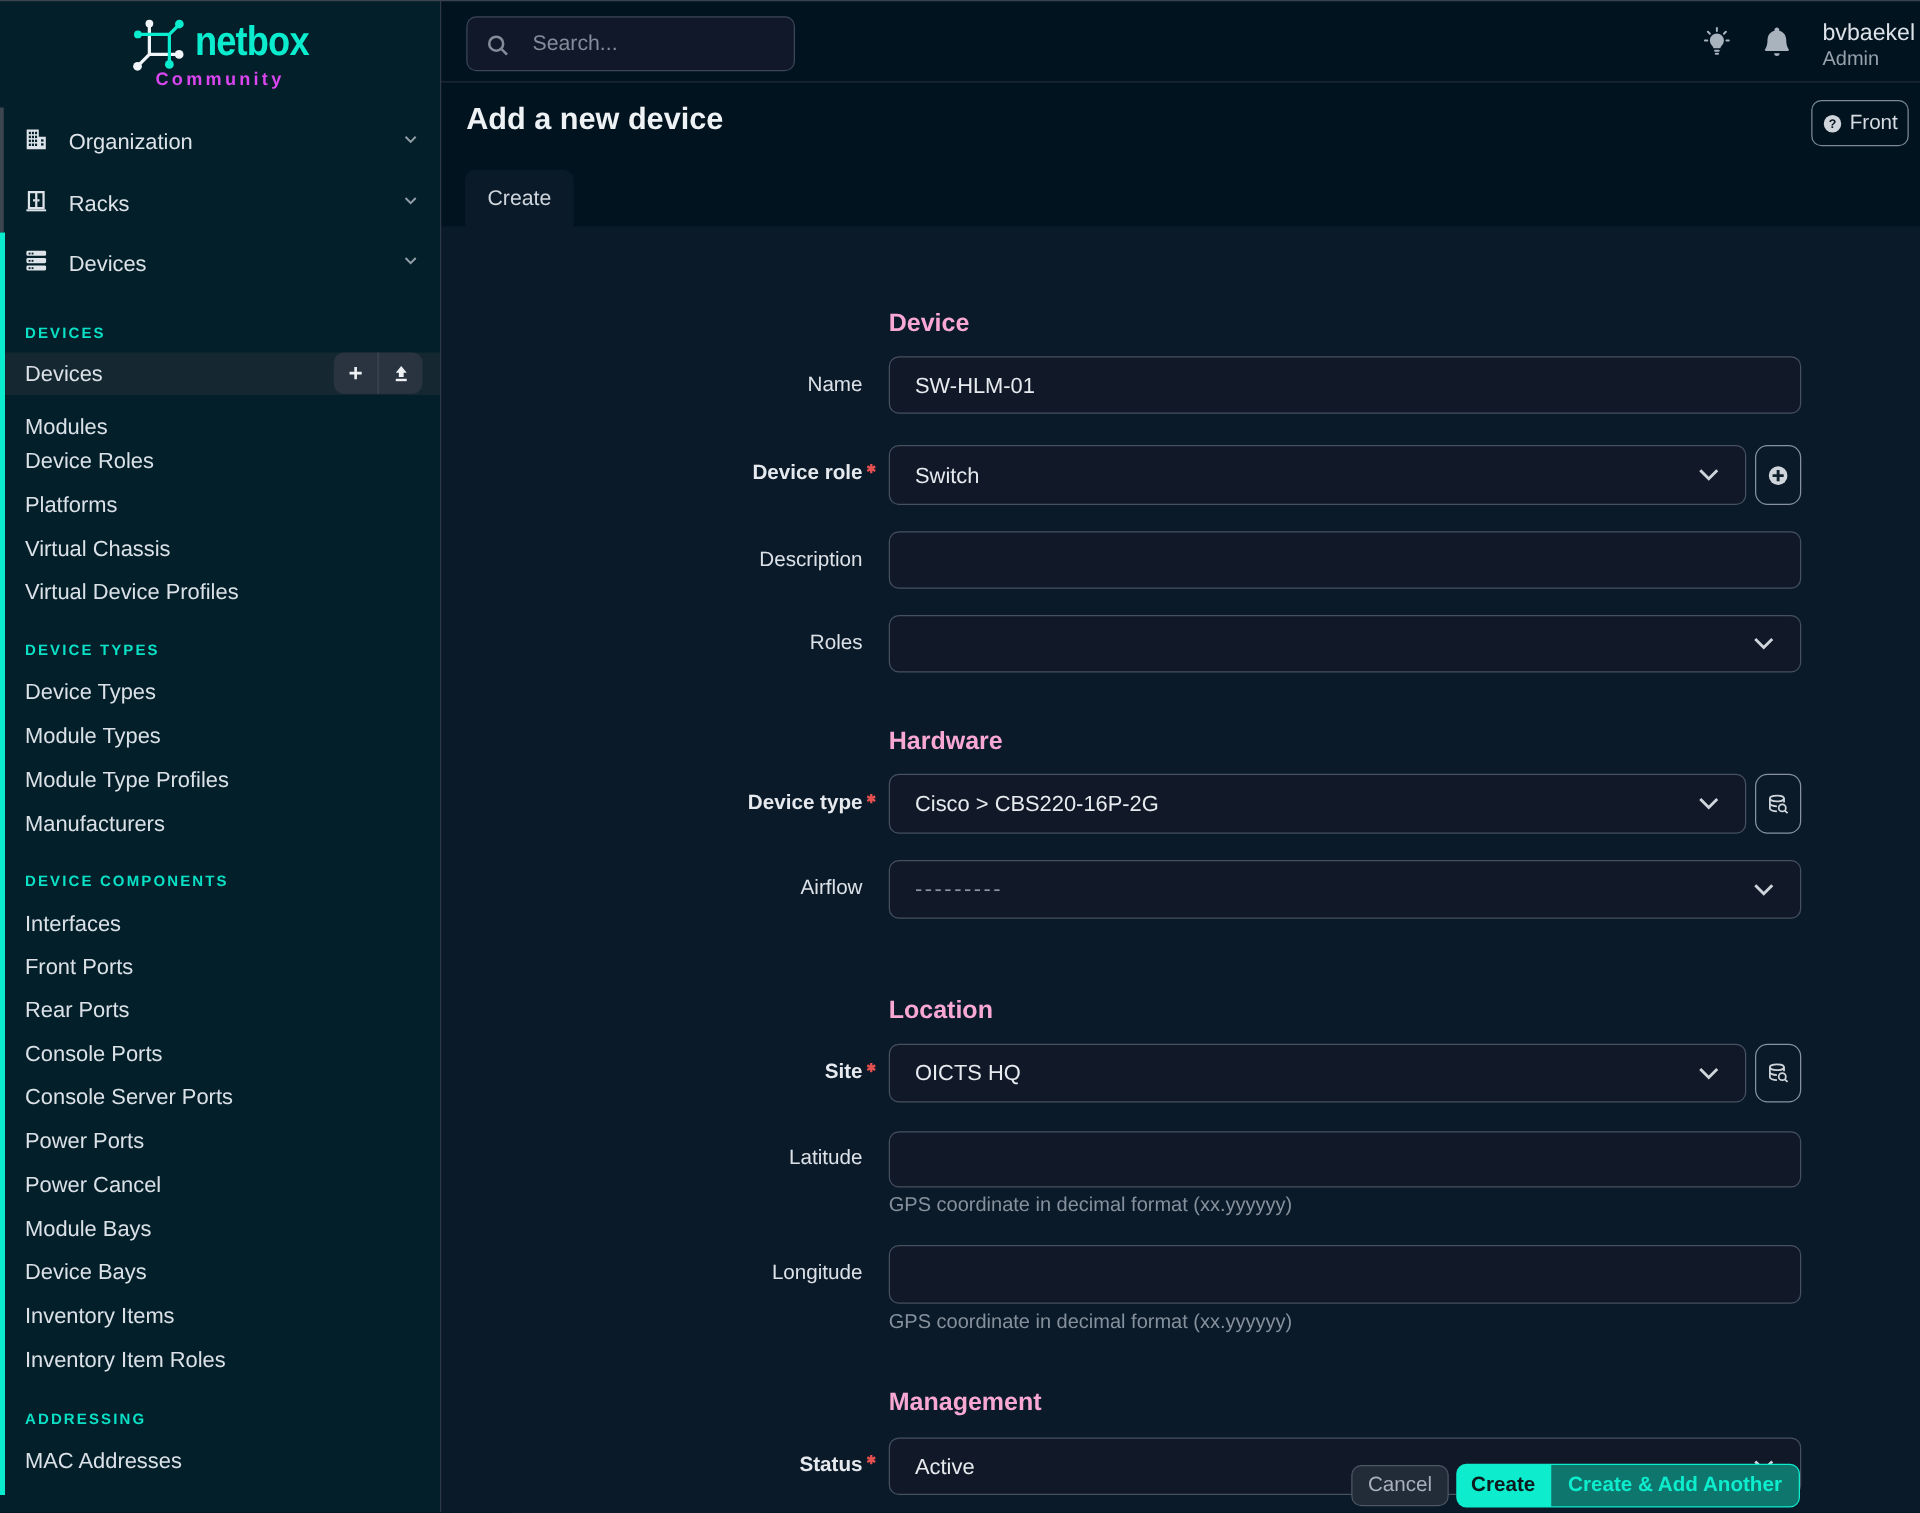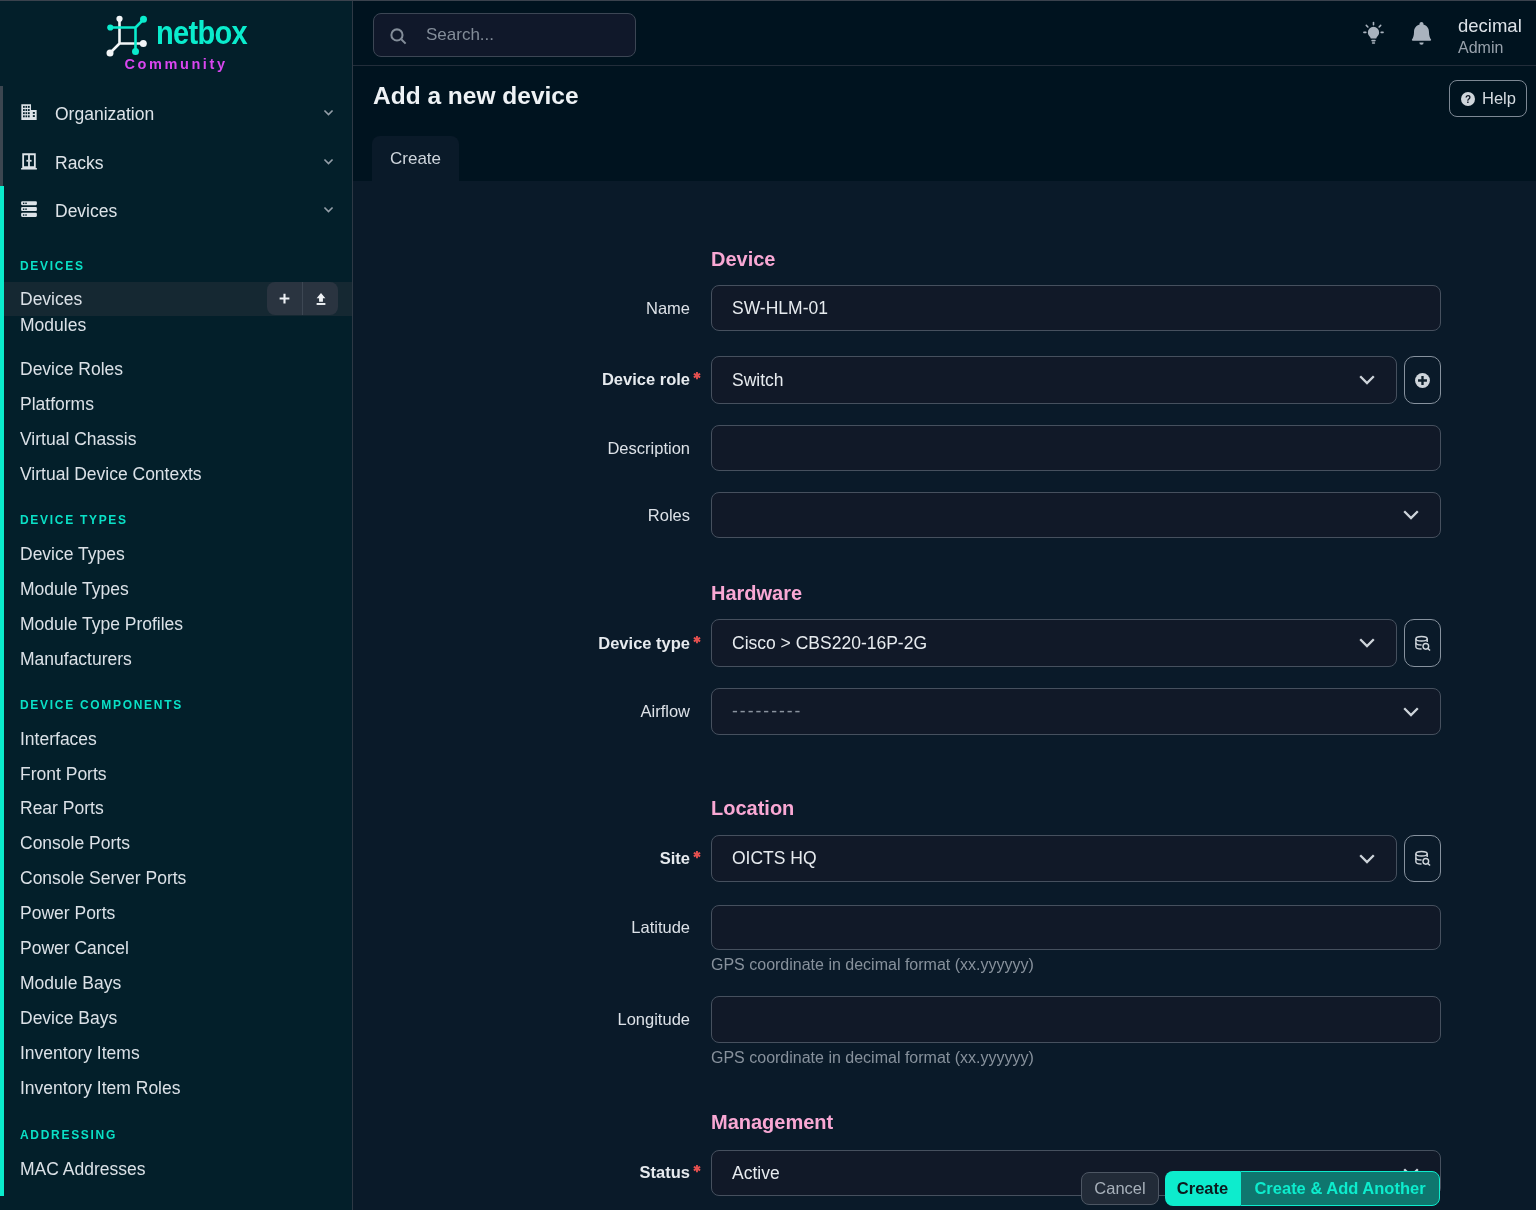--- a/index.html
+++ b/index.html
@@ -178,25 +178,25 @@
     <span class="b">
         <svg width="14" height="14" viewBox="0 0 16 16" fill="#eef1f4">
           <path d="M8 1 L13 7 H10.2 V11 H5.8 V7 H3 Z"></path>
           <rect x="3" y="12.6" width="10" height="2.2"></rect>
         </svg>
       </span>
   </div>
 
   <div class="subhead" style="top:266px">DEVICES</div>
   <div class="subitem" style="top:299px">Devices</div>
-  <div class="subitem" style="top:325px">Modules</div>
+  <div class="subitem" style="top:342px">Modules</div>
   <div class="subitem" style="top:369px">Device Roles</div>
   <div class="subitem" style="top:404px">Platforms</div>
   <div class="subitem" style="top:439px">Virtual Chassis</div>
-  <div class="subitem" style="top:474px">Virtual Device Contexts</div>
+  <div class="subitem" style="top:474px">Virtual Device Profiles</div>
   <div class="subhead" style="top:520px">DEVICE TYPES</div>
   <div class="subitem" style="top:554px">Device Types</div>
   <div class="subitem" style="top:589px">Module Types</div>
   <div class="subitem" style="top:624px">Module Type Profiles</div>
   <div class="subitem" style="top:659px">Manufacturers</div>
   <div class="subhead" style="top:705px">DEVICE COMPONENTS</div>
   <div class="subitem" style="top:739px">Interfaces</div>
   <div class="subitem" style="top:774px">Front Ports</div>
   <div class="subitem" style="top:808px">Rear Ports</div>
   <div class="subitem" style="top:843px">Console Ports</div>
@@ -231,32 +231,32 @@
         <path d="M18.4 4.8 L17 6.2"></path>
       <path d="M3.5 11 H5.2"></path>
         <path d="M18.8 11 H20.5"></path>
     </g>
   </svg>
   <svg width="29" height="29" viewBox="0 0 24 24" fill="#a9b3be" style="position:absolute;left:1055px;top:19px">
     <path d="M12 2.5 c0.9 0 1.6 0.7 1.6 1.5 v0.6 c2.8 0.7 4.6 3.1 4.6 6.2 0 3.2 0.8 5 1.6 6 0.4 0.5 0.1 1.2-0.6 1.2 H4.8 c-0.7 0-1-0.7-0.6-1.2 0.8-1 1.6-2.8 1.6-6 0-3.1 1.8-5.5 4.6-6.2 v-0.6 c0-0.8 0.7-1.5 1.6-1.5 z"></path>
     <path d="M10.2 19.5 h3.6 a1.8 1.8 0 0 1-3.6 0 z"></path>
   </svg>
   <div id="userblock">
-    <div class="u1">decimal</div>
+    <div class="u1">bvbaekel</div>
     <div class="u2">Admin</div>
   </div>
 </div>
 
 <div id="pagetitle">Add a new device</div>
 <div id="helpbtn">
   <svg width="16" height="16" viewBox="0 0 16 16">
       <circle cx="8" cy="8" r="7" fill="#cfd5db"></circle>
     <text x="8" y="11.6" text-anchor="middle" font-size="10" font-weight="bold" fill="#0a1220" font-family="Liberation Sans">?</text>
   </svg>
-  <span>Help</span>
+  <span>Front</span>
 </div>
 
 <div id="tab">Create</div>
 <div id="card"></div>
 
 <div class="sect" style="top:248px">Device</div>
 <div class="flabel" style="top:308px">Name</div>
 <div class="finput" style="top:285px; height:46px">SW-HLM-01</div>
 
 <div class="flabel req" style="top:379px">Device role<span class="ast">✱</span></div>

